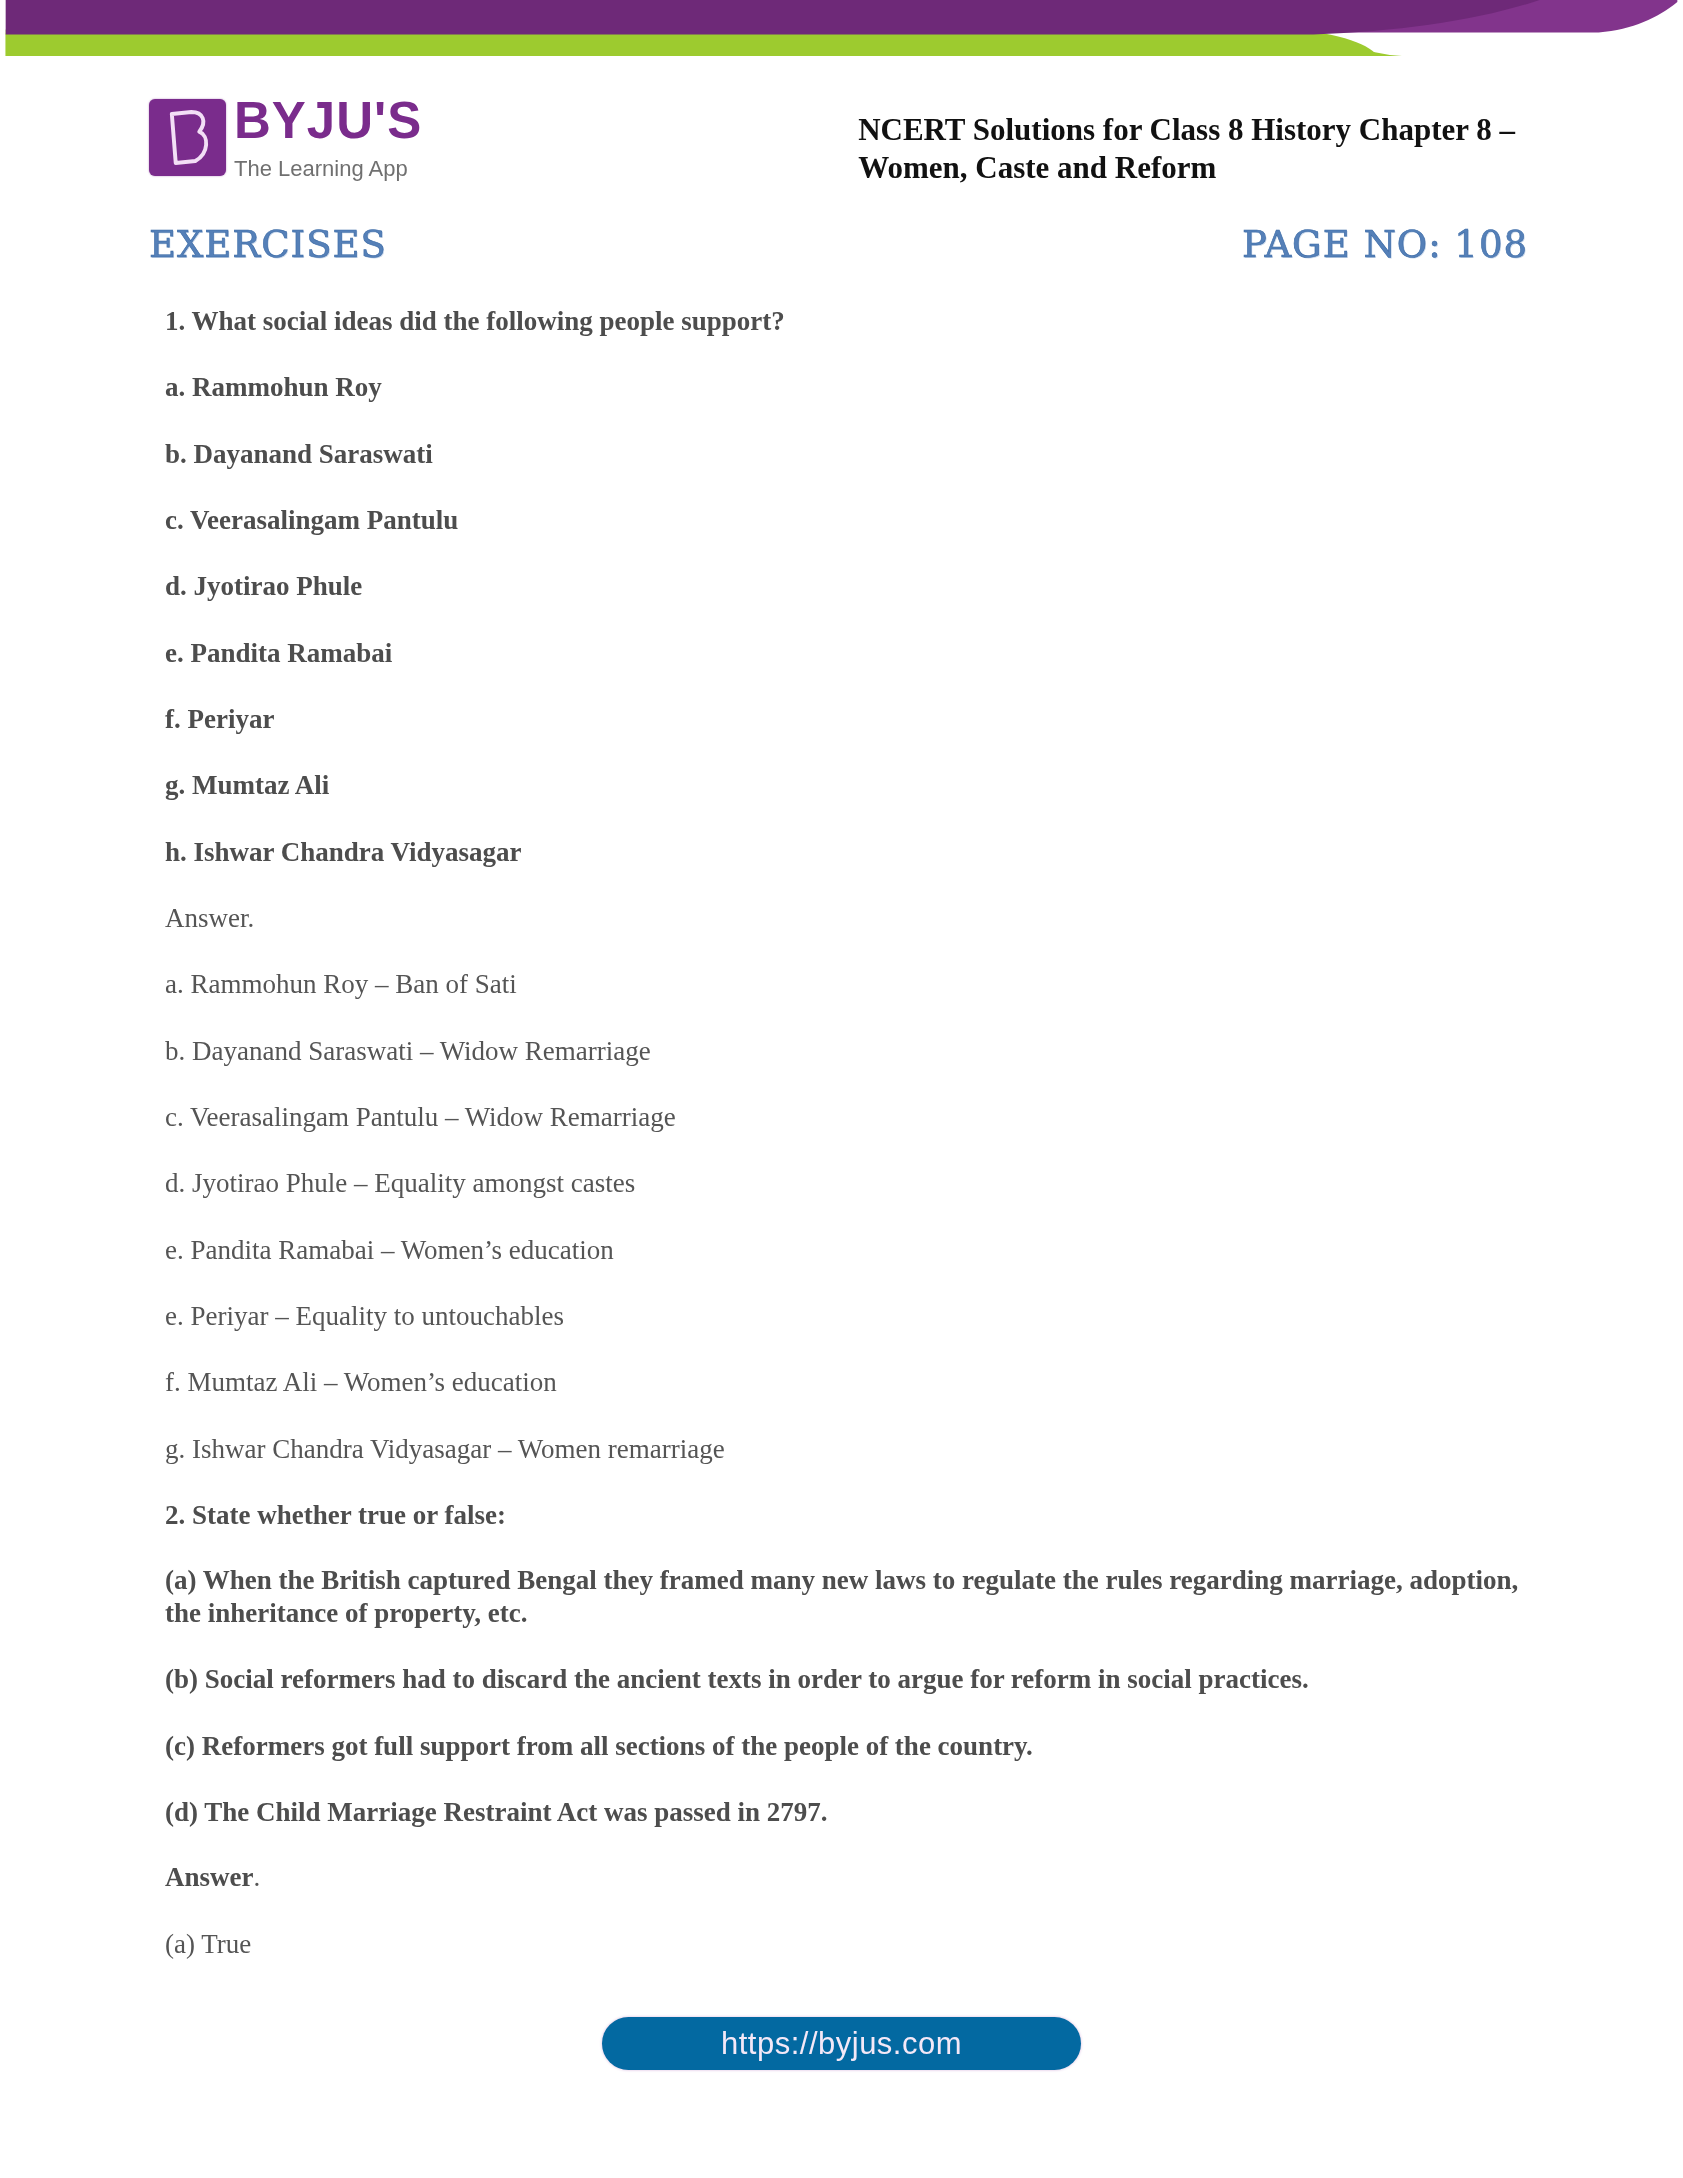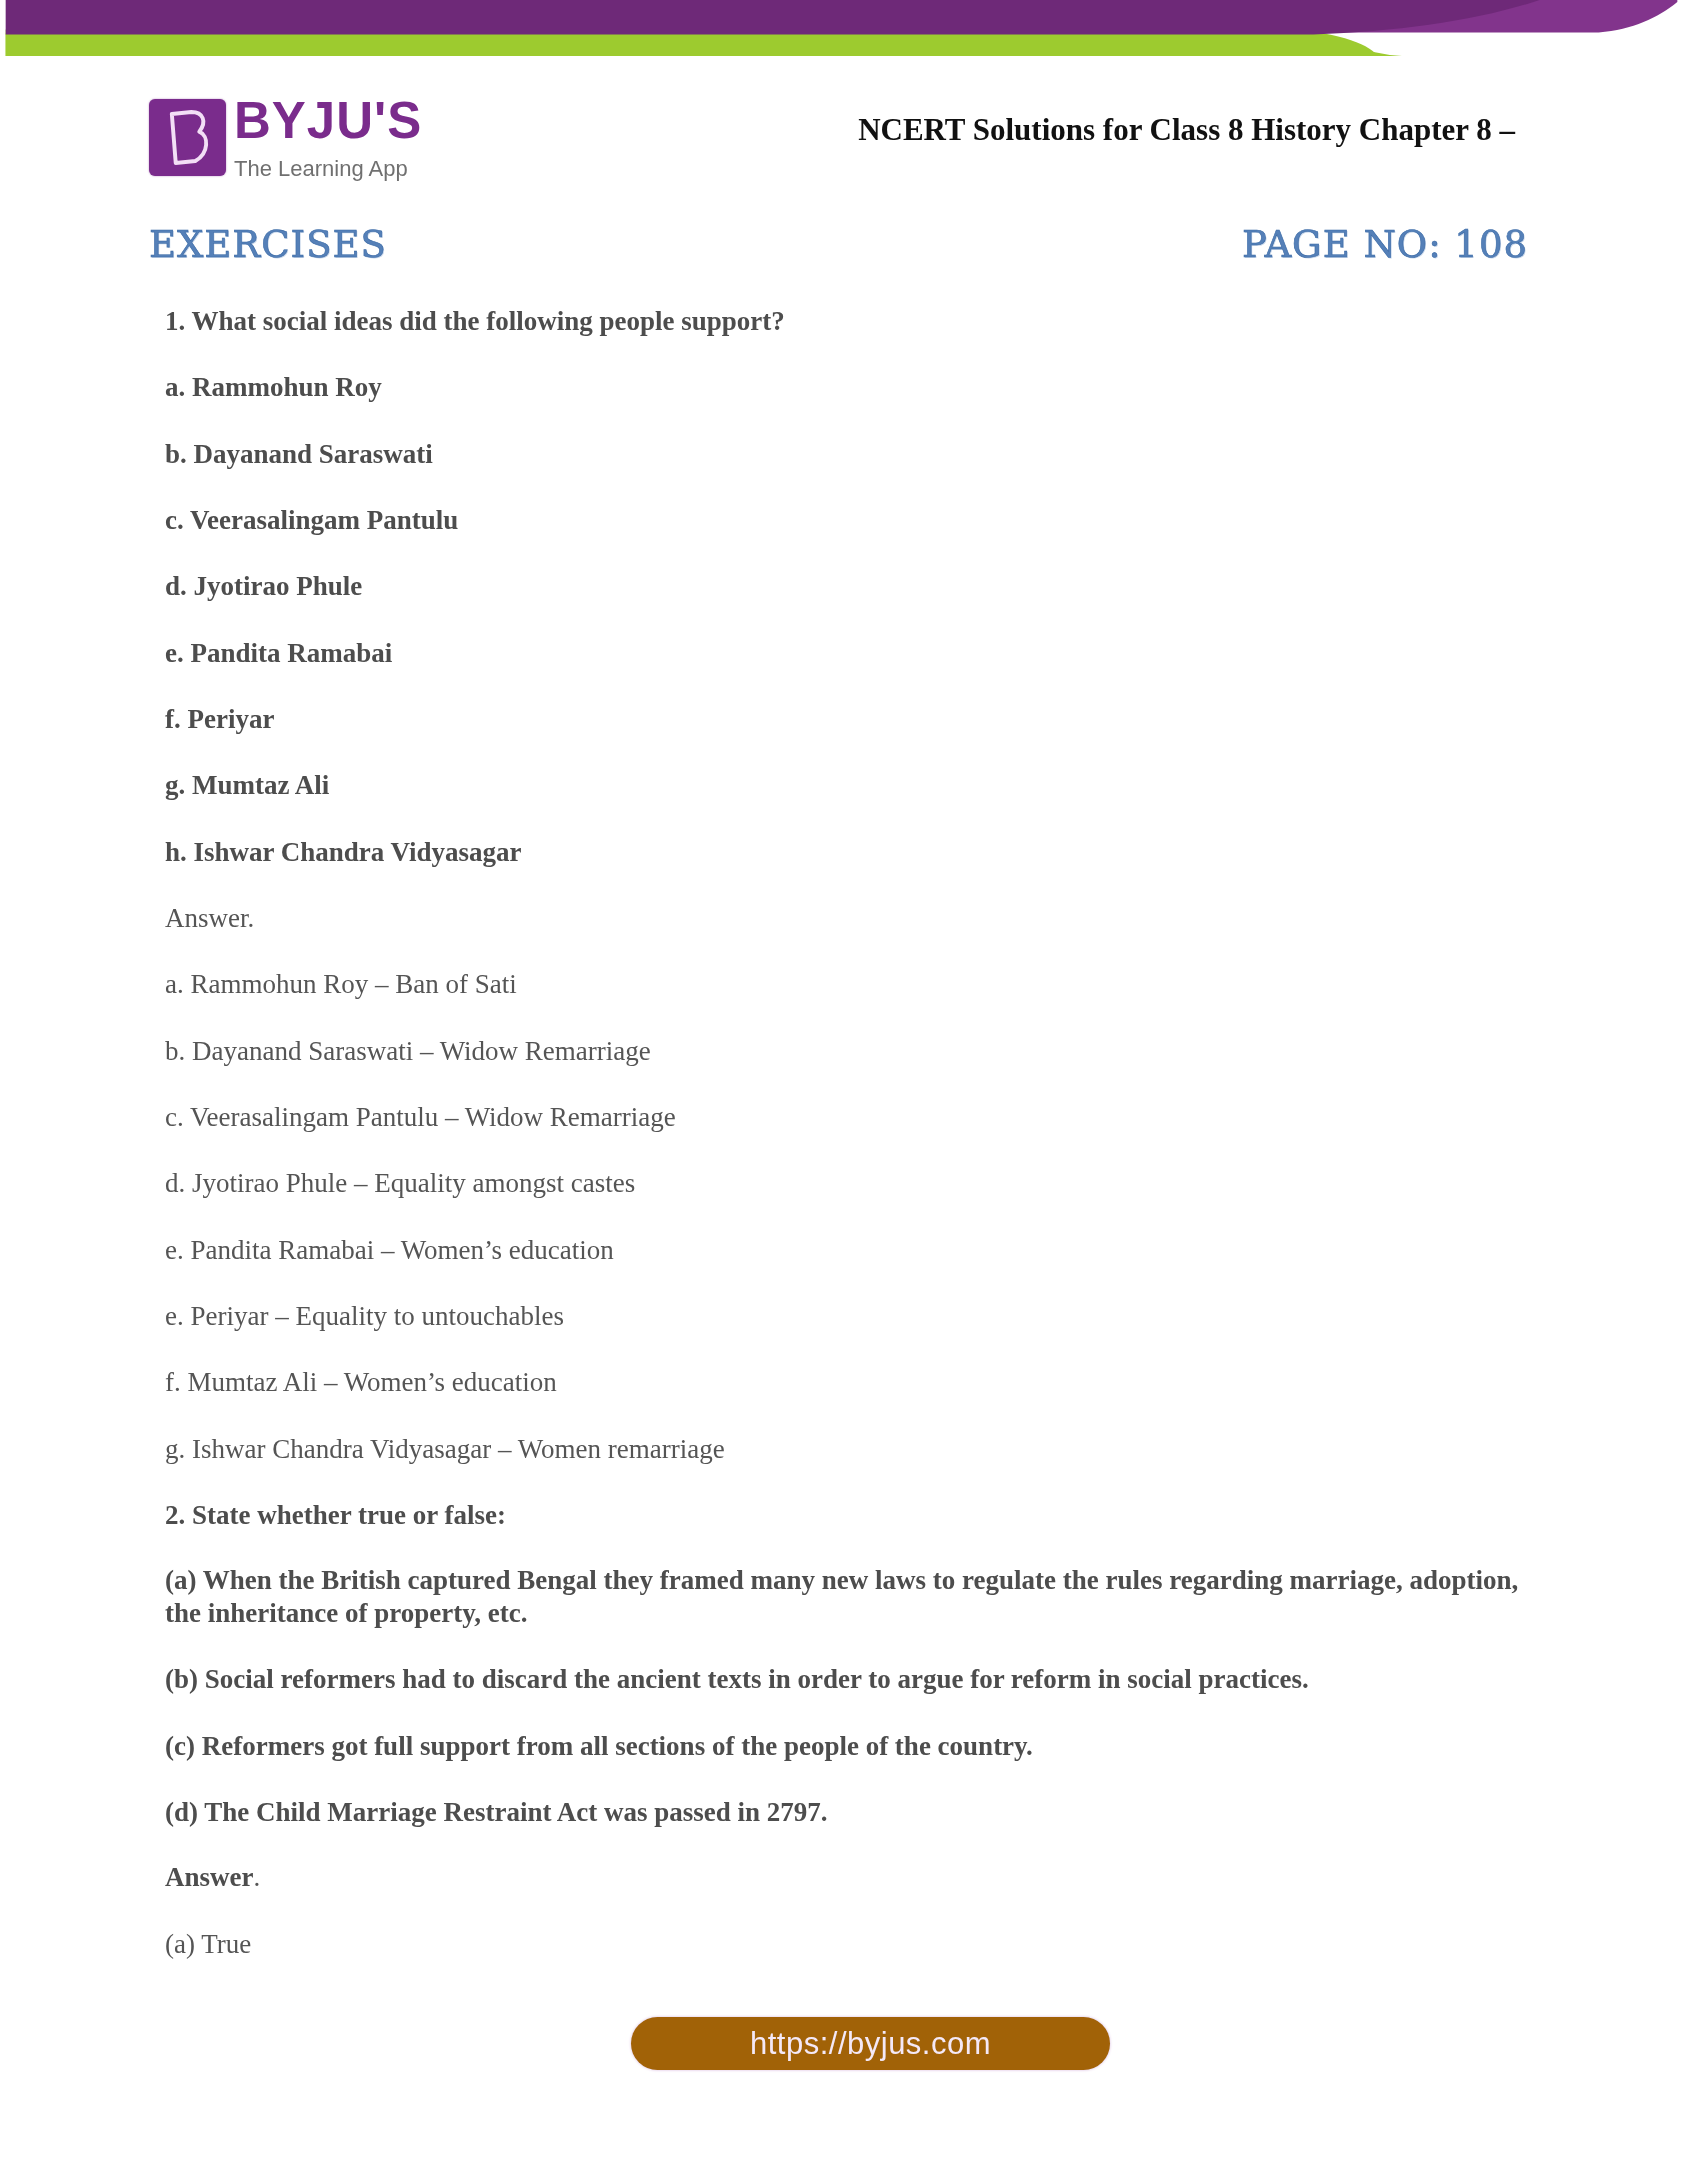--- a/index.html
+++ b/index.html
@@ -106,24 +106,24 @@
       color: #555555;
     }
     .line.wrap {
       white-space: normal;
       width: 1386px;
     }
 
     
     .footer-link {
       position: absolute;
-      left: 631px; top: 2017px;
+      left: 602px; top: 2017px;
       width: 479px; height: 53px;
       border-radius: 27px;
-      background: #a16207;
+      background: #0369a1;
       display: flex;
       align-items: center;
       justify-content: center;
       box-shadow: 0 0 3px #d6b6dd;
       text-decoration: none;
     }
     .footer-link span {
       font-family: "Liberation Sans", "DejaVu Sans", sans-serif;
       font-size: 31px;
       color: #f4e8f7;
@@ -152,20 +152,21 @@
     </svg>
   </div>
   <div class="logo-text">
     <span class="logo-brand">BYJU'S</span>
     <span class="logo-tagline">The Learning App</span>
   </div>
 </div>
 
 <div class="doc-title">
   <div>NCERT Solutions for Class 8 History Chapter 8 –</div>
+  <div>Women, Caste and Reform</div>
 </div>
 
 <div class="section-heading left">EXERCISES</div>
 <div class="section-heading right">PAGE NO: 108</div>
 
 <div class="content">
 
   <div class="line bold" style="top:305px">1. What social ideas did the following people support?</div>
 
   <div class="line bold" style="top:371px">a. Rammohun Roy</div>

